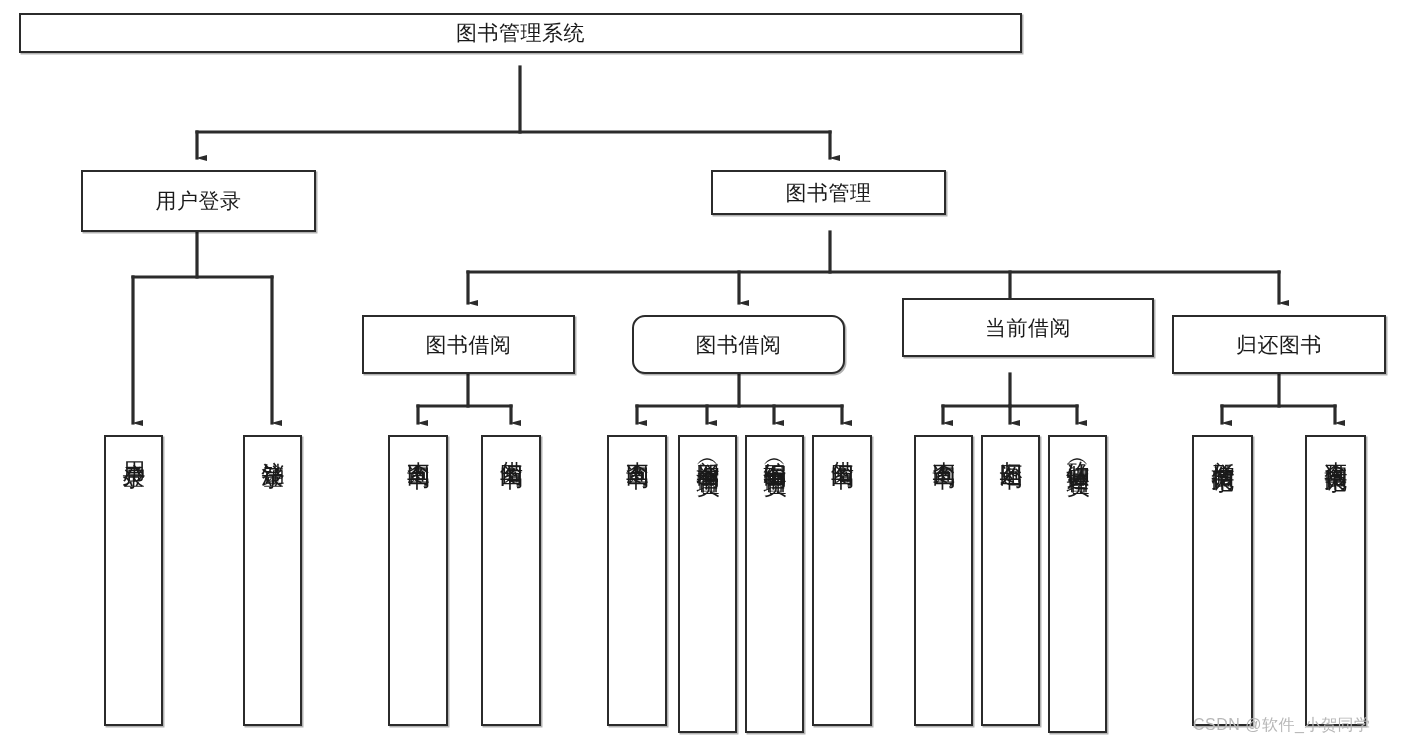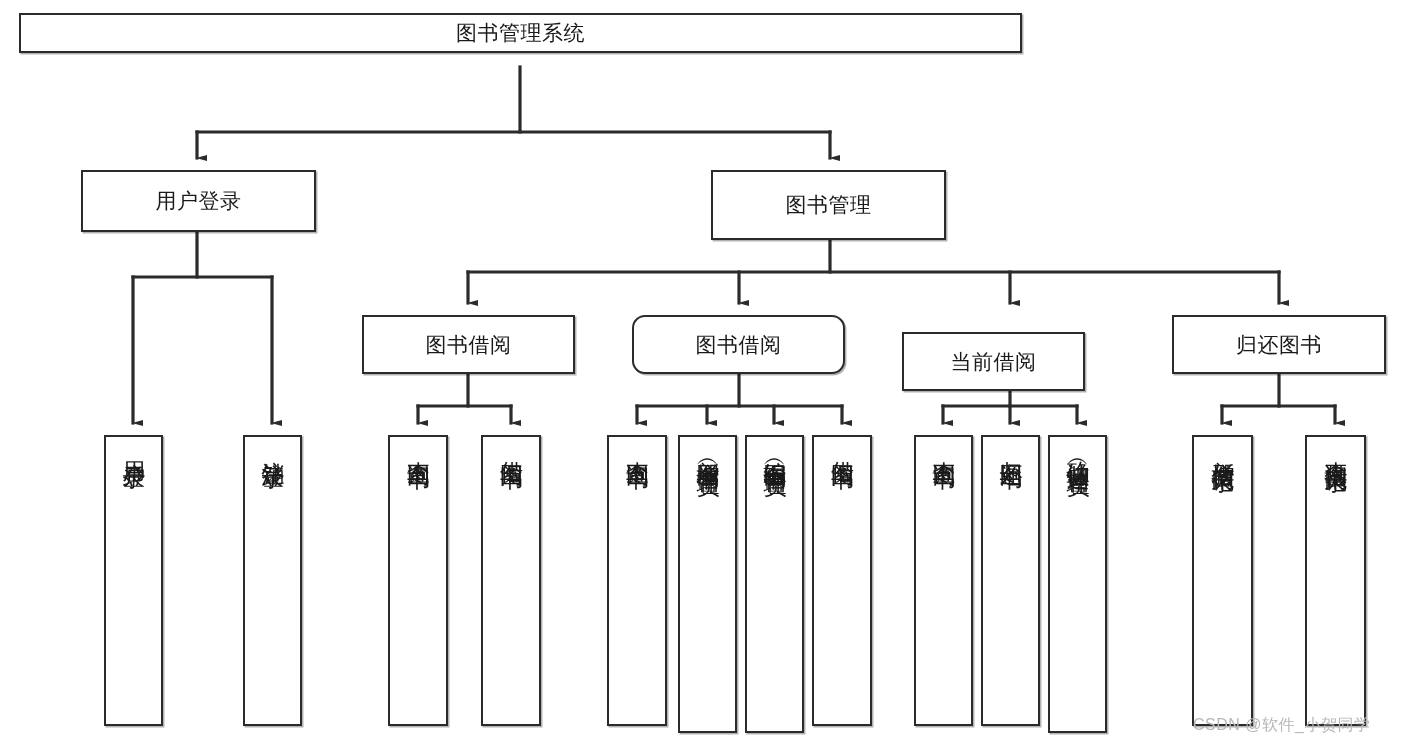--- a/index.html
+++ b/index.html
@@ -138,31 +138,31 @@
     </g>
   </svg>
 
   <div class="node-box horizontal" style="left:19px; top:13px; width:1003px; height:40px;">
     <span class="node-label">图书管理系统</span>
   </div>
 
   <div class="node-box horizontal" style="left:81px; top:170px; width:235px; height:62px;">
     <span class="node-label">用户登录</span>
   </div>
-  <div class="node-box horizontal" style="left:711px; top:170px; width:235px; height:70px;">
+  <div class="node-box horizontal" style="left:711px; top:170px; width:235px; height:45px;">
     <span class="node-label">图书管理</span>
   </div>
 
   <div class="node-box horizontal" style="left:362px; top:315px; width:213px; height:59px;">
     <span class="node-label">图书借阅</span>
   </div>
   <div class="node-box horizontal" style="left:632px; top:315px; width:213px; height:59px;border-radius:13px;">
     <span class="node-label">图书借阅</span>
   </div>
-  <div class="node-box horizontal" style="left:902px; top:332px; width:183px; height:59px;">
+  <div class="node-box horizontal" style="left:902px; top:298px; width:252px; height:59px;">
     <span class="node-label">当前借阅</span>
   </div>
   <div class="node-box horizontal" style="left:1172px; top:315px; width:214px; height:59px;">
     <span class="node-label">归还图书</span>
   </div>
 
   <div class="node-box vertical" style="left:104px; top:435px; width:59px; height:291px;">
     <span class="node-label">用户登录</span>
   </div>
   <div class="node-box vertical" style="left:243px; top:435px; width:59px; height:291px;">

